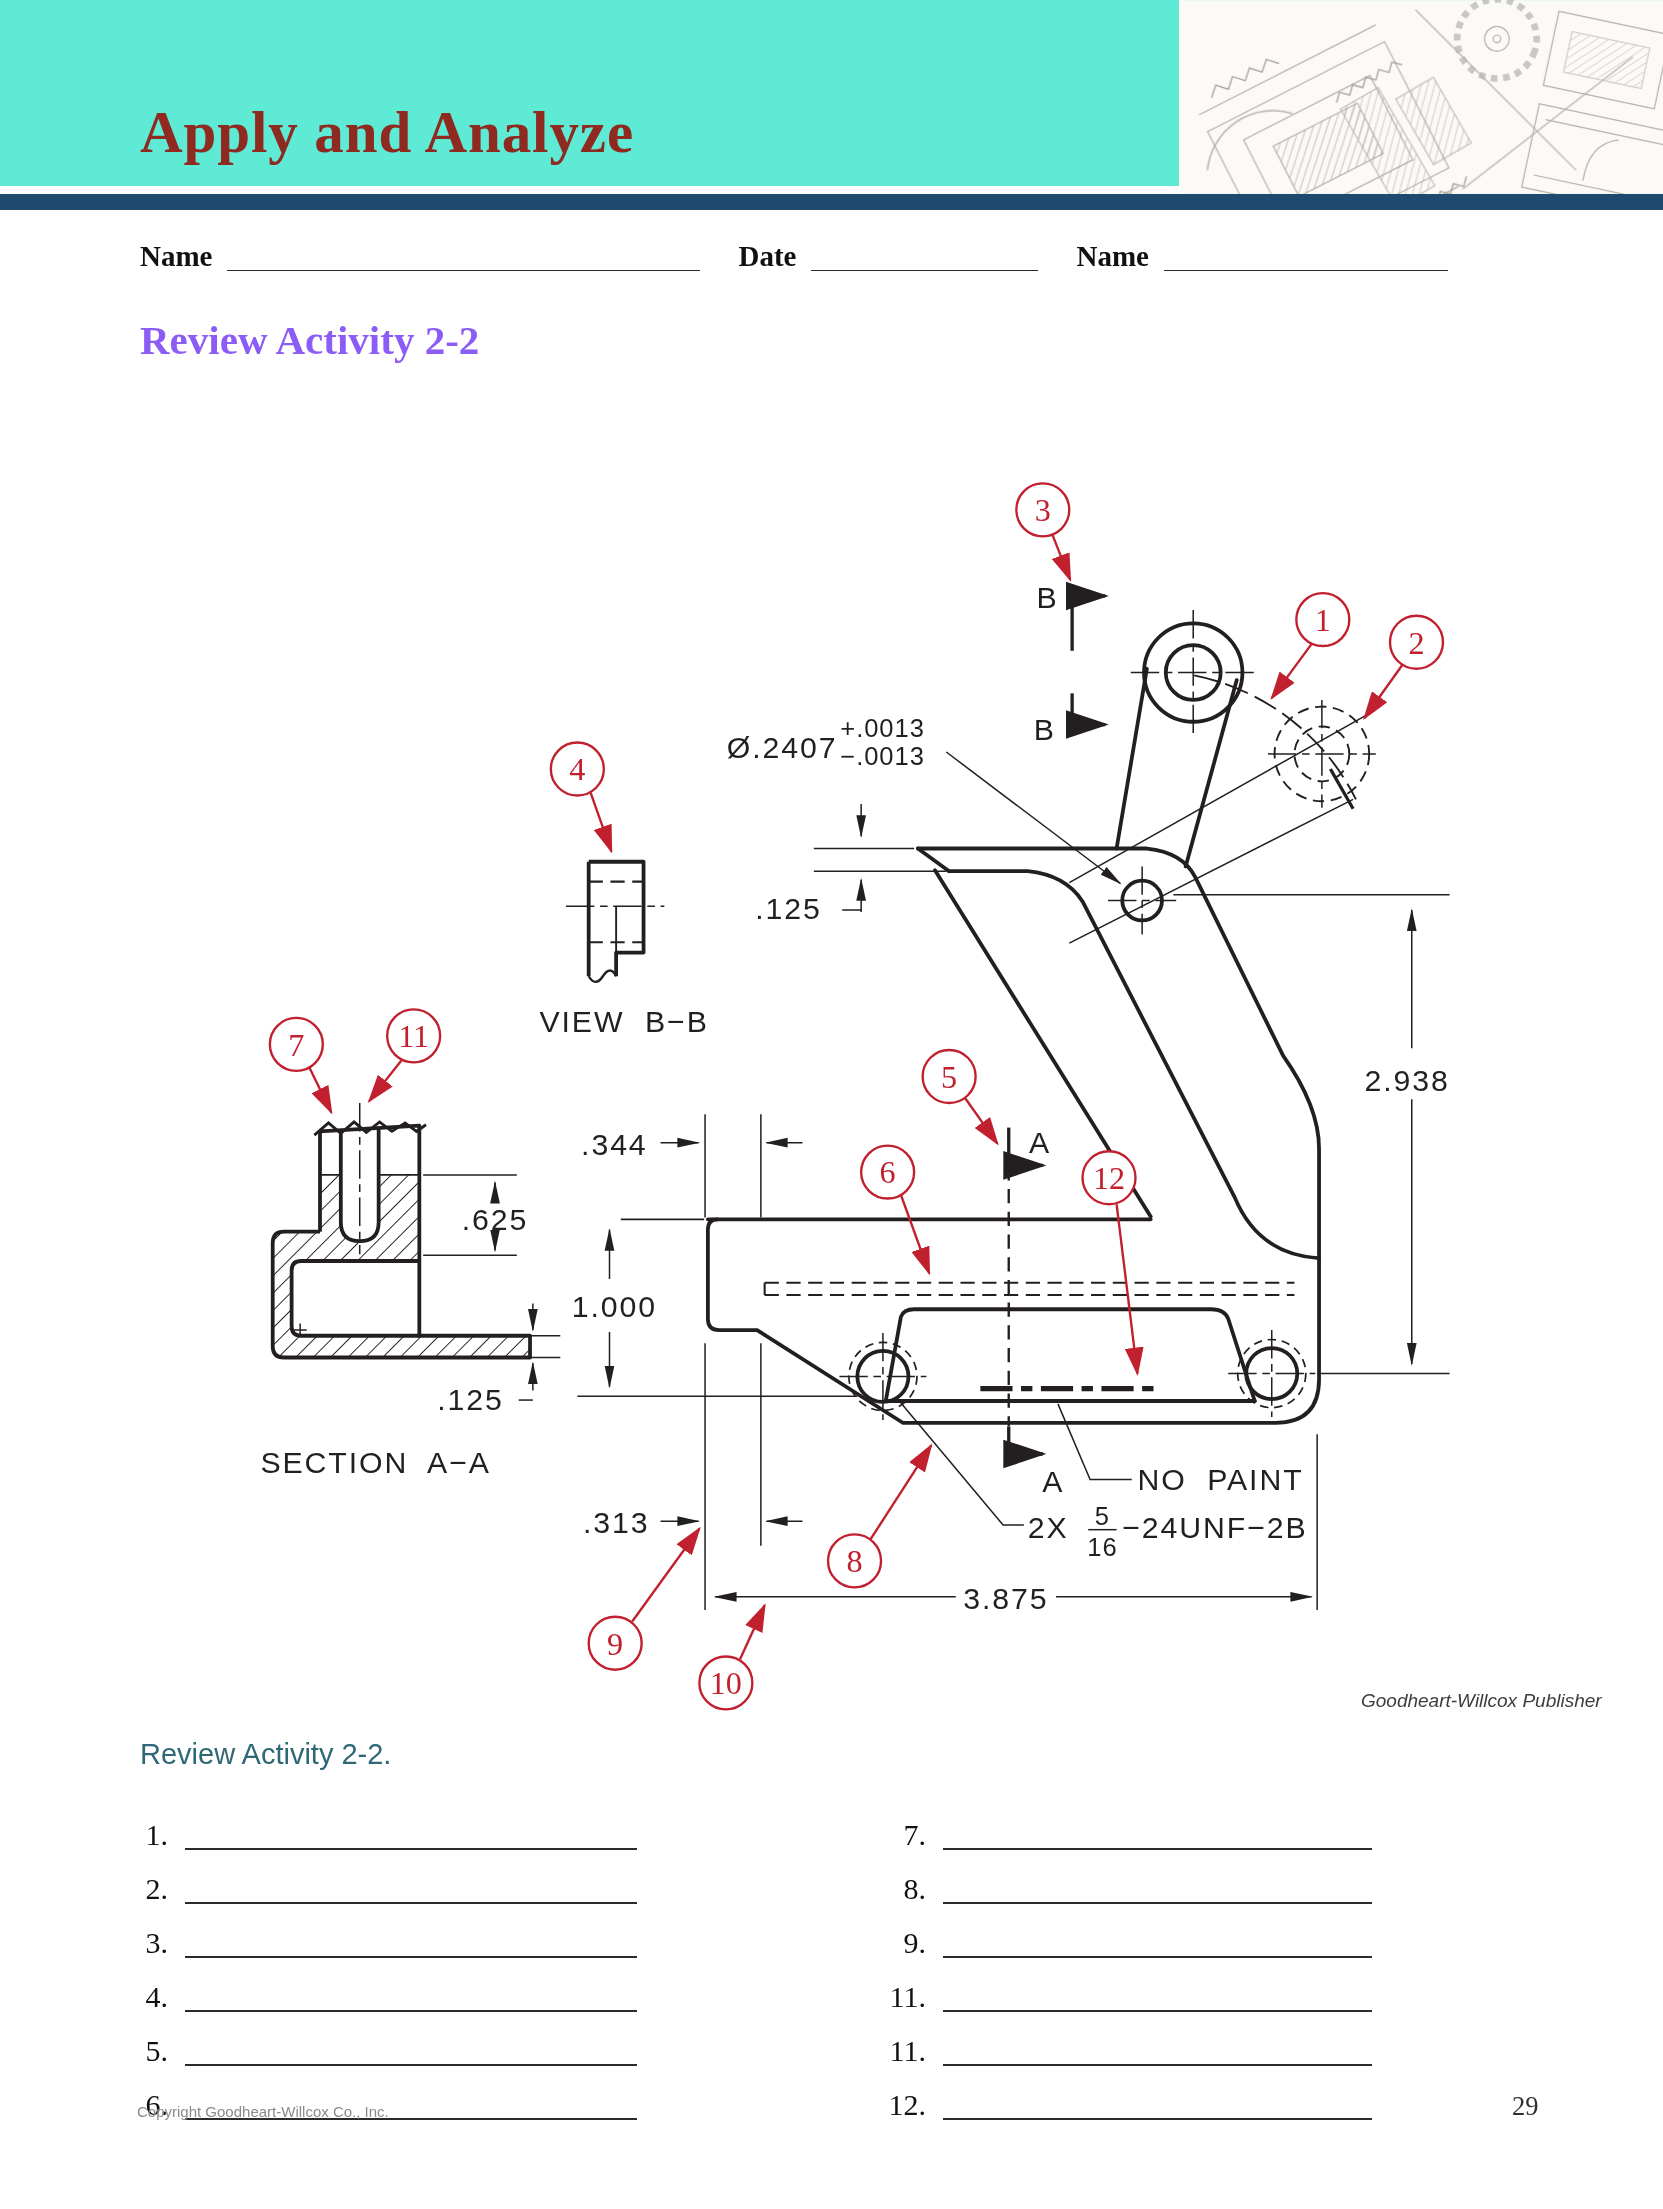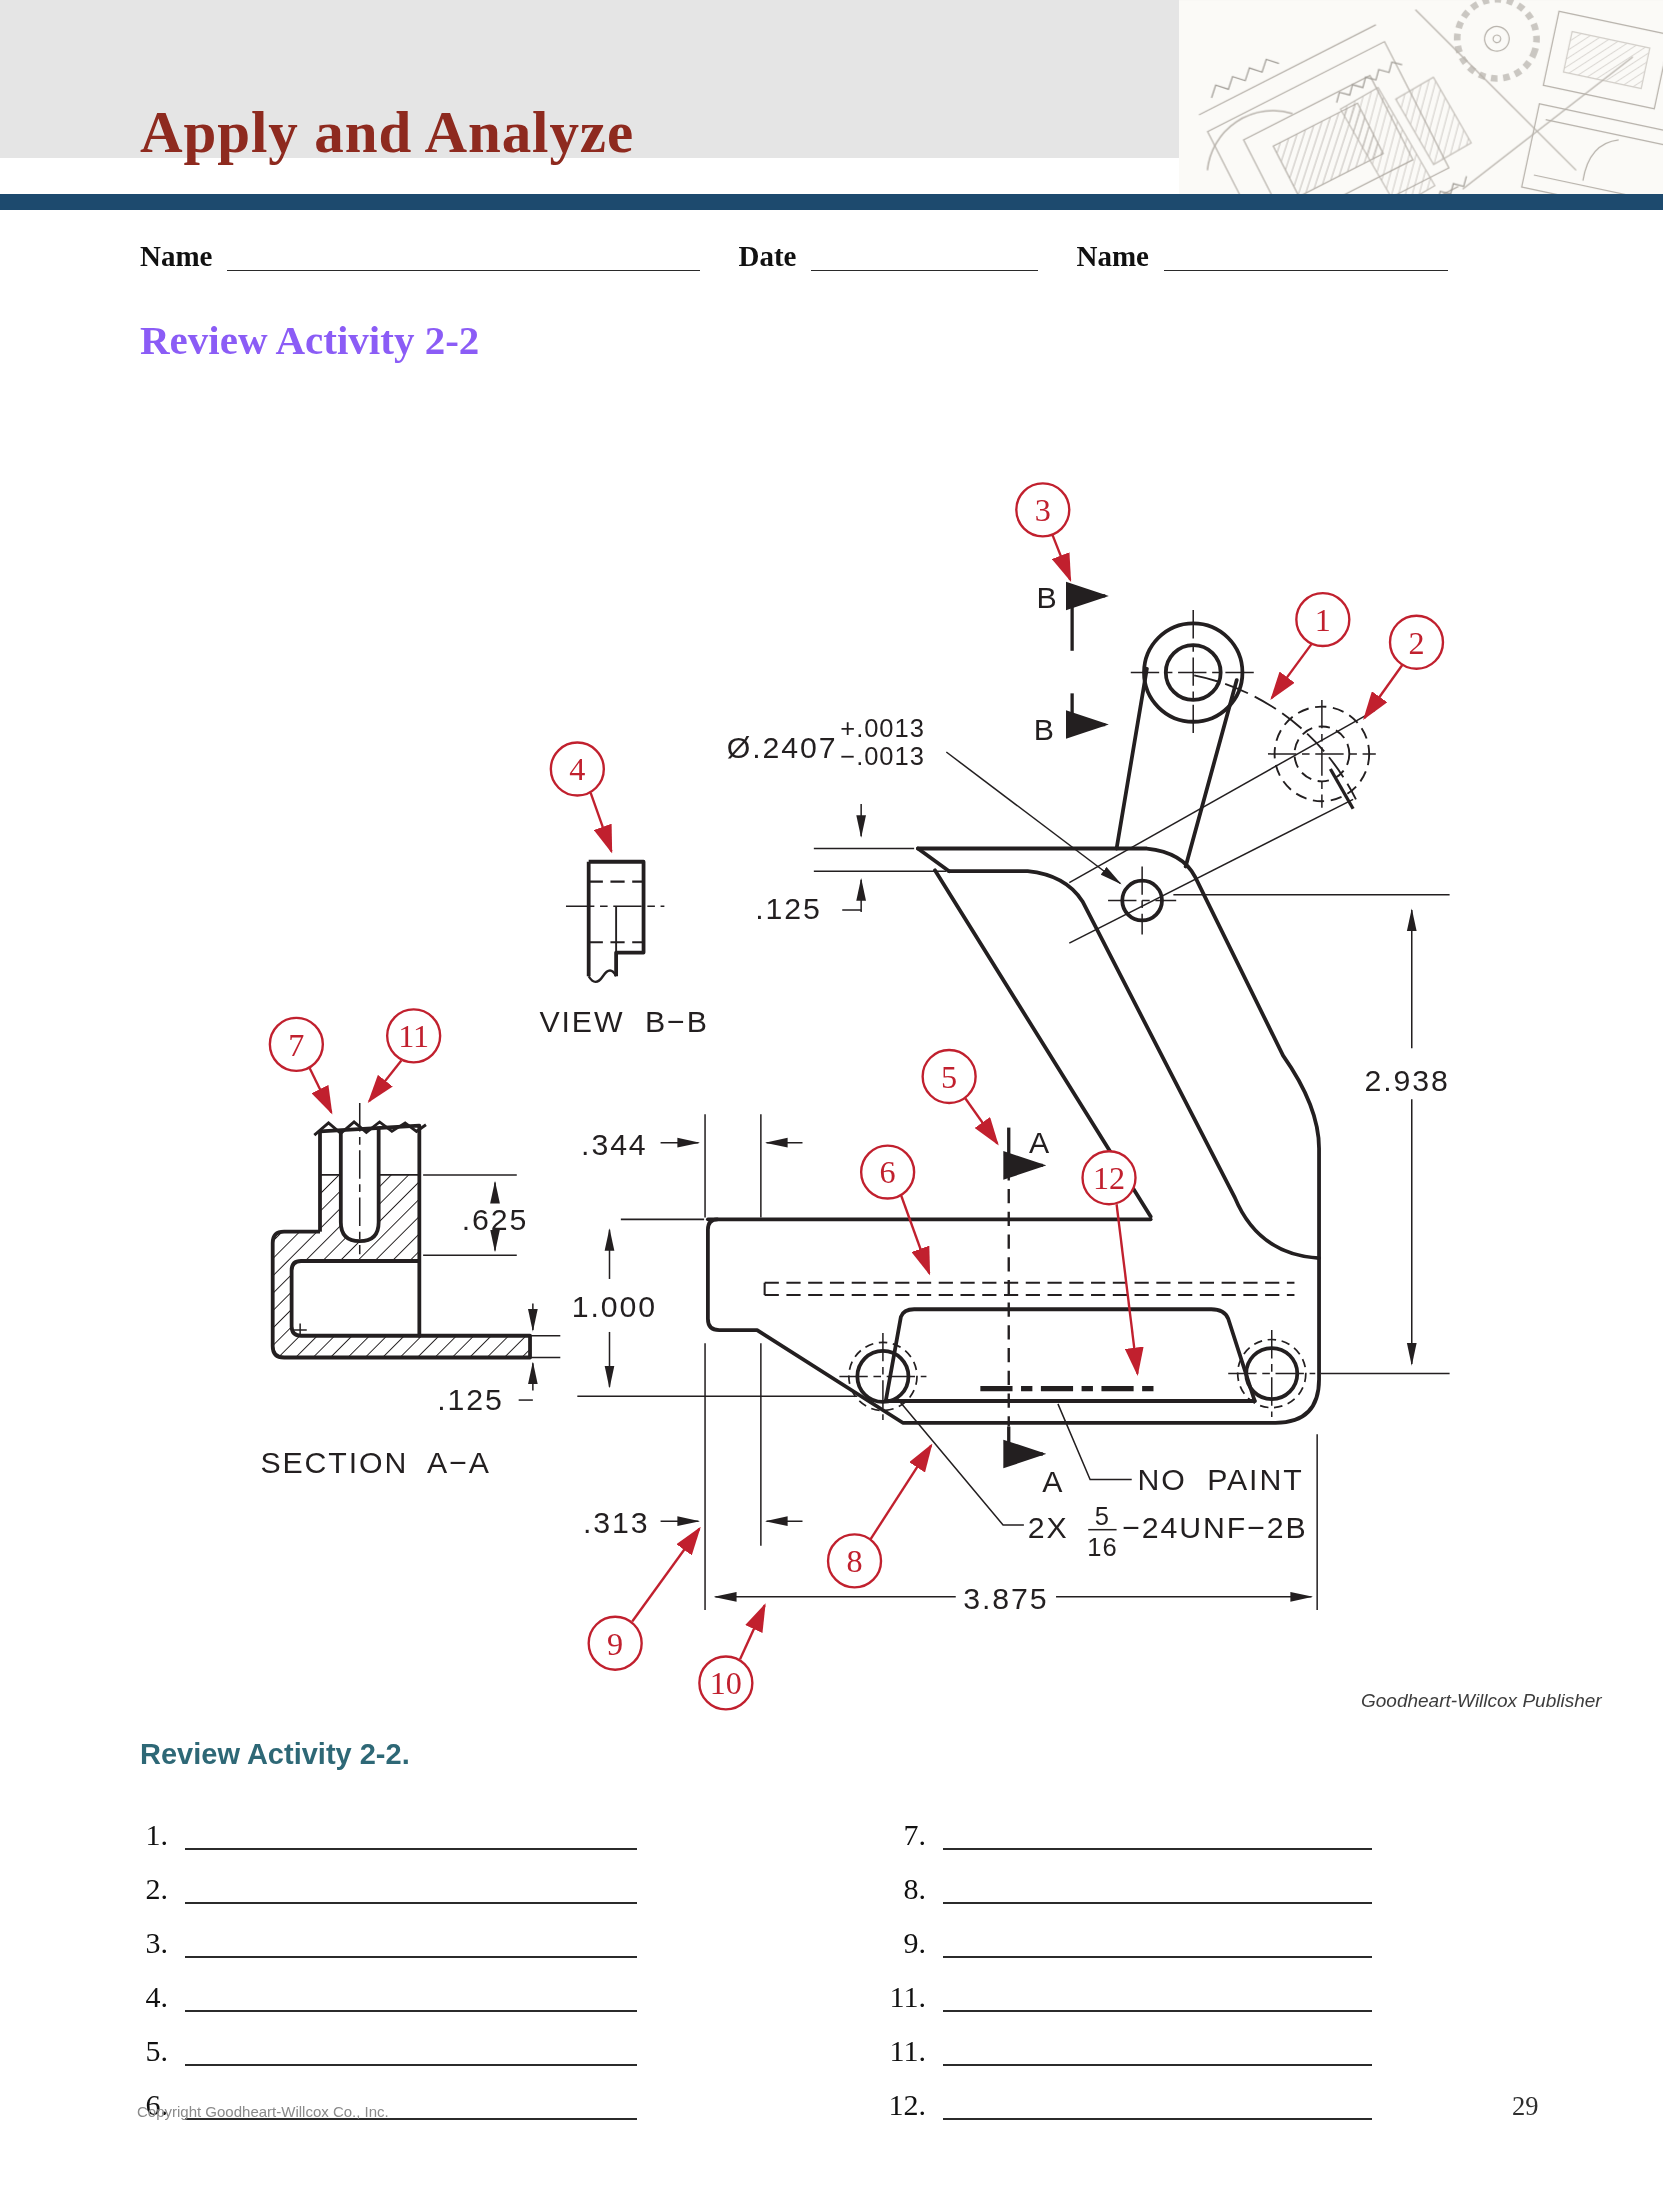--- a/index.html
+++ b/index.html
@@ -1,19 +1,19 @@
 <!DOCTYPE html>
 <html style="font-size:15px"><head>
 <meta charset="utf-8">
 <style>
   html,body{margin:0;padding:0;background:#fff;}
   #page{position:relative;width:1664px;height:2210px;background:#ffffff;overflow:hidden;
         font-family:"Liberation Serif",serif;color:#1a1a1a;}
   
-  #band{position:absolute;left:0;top:0;width:1664px;height:158px;background:#e5e5e5;}
+  #band{position:absolute;left:0;top:0;width:1664px;height:186px;background:#5eead4;}
   #band-art{position:absolute;right:0;top:0;width:485px;height:194px;}
   #main-title{position:absolute;left:140px;top:98px;font-family:"Liberation Serif",serif;
         font-weight:700;font-size:59px;letter-spacing:0.9px;color:#8e2a1f;}
   #blue-bar{position:absolute;left:0;top:194px;width:1664px;height:16px;background:#1d4a6e;}
   
   #name-row{position:absolute;left:140px;top:242px;width:1391px;display:flex;align-items:flex-end;
         font-weight:700;font-size:29px;color:#111;}
   .nlbl{line-height:1;margin-right:15px;}
   .nline{border-bottom:1.9px solid #2a2a2a;height:28px;margin-right:38px;}
   
@@ -21,21 +21,21 @@
   #instruction{position:absolute;left:140px;top:401px;font-style:italic;font-size:29px;color:#161616;}
   
   #drawing{position:absolute;left:142px;top:454px;}
   text.cad{font-family:"Liberation Sans",sans-serif;font-size:32px;letter-spacing:2px;fill:#231f20;}
   text.cads{font-family:"Liberation Sans",sans-serif;font-size:27px;letter-spacing:1px;fill:#231f20;}
   text.bal{font-family:"Liberation Serif",serif;font-size:34px;fill:#c1202e;}
   
   #credit{position:absolute;left:1361px;top:1690px;font-family:"Liberation Sans",sans-serif;
         font-style:italic;font-size:19px;color:#3d3d3d;}
   #ans-heading{position:absolute;left:140px;top:1738px;font-family:"Liberation Sans",sans-serif;
-        font-weight:700;font-size:29px;color:#2e6876;}
+        font-weight:400;font-size:29px;color:#2e6876;}
   .ans-col{position:absolute;top:1796px;width:516px;}
   .ans-row{display:flex;align-items:flex-end;height:54px;}
   .ans-num{font-size:30px;line-height:1;width:47px;text-align:right;color:#111;}
   .ans-col.right .ans-num{width:70px;}
   .ans-line{flex:1;border-bottom:2.4px solid #2b2b2b;height:9.5px;margin-left:17px;}
   
   #copyright{position:absolute;left:137px;top:2103px;font-family:"Liberation Sans",sans-serif;
         font-size:15px;color:#8a8a8a;}
   #page-num{position:absolute;left:1512px;top:2091px;font-size:26.5px;color:#2f2f2f;}
 </style>

